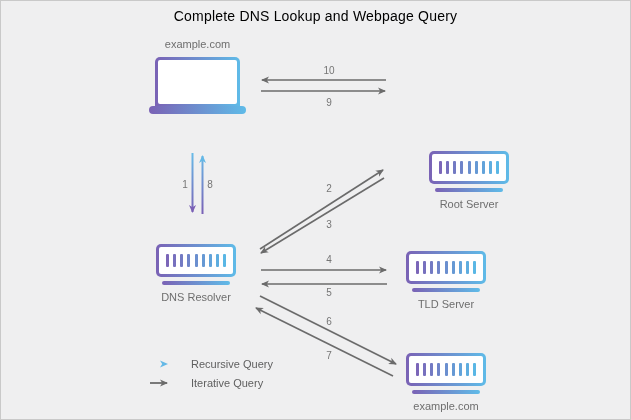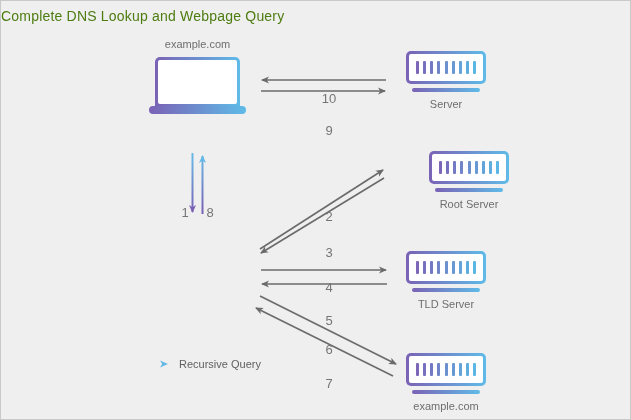--- a/index.html
+++ b/index.html
@@ -2,22 +2,22 @@
 <html><head>
 <meta charset="utf-8">
 <style>
   html,body{margin:0;padding:0;background:#fff;}
   .canvas{
     position:relative;width:631px;height:420px;
     background:#efeff0;border:1px solid #c9c9c9;box-sizing:border-box;
     font-family:"Liberation Sans",sans-serif;overflow:hidden;
   }
   .title{
-    position:absolute;top:7px;left:0;width:100%;
-    font-size:14px;color:#4d7c0f;letter-spacing:.2px;
+    position:absolute;top:7px;left:0;width:100%;text-align:center;
+    font-size:14px;color:#000000;letter-spacing:.2px;
   }
   .overlay{position:absolute;left:0;top:0;pointer-events:none;}
 
   
   .laptop-label{position:absolute;left:144px;top:37px;width:105px;text-align:center;
     font-size:11px;color:#6e6e6e;}
   .laptop-screen{position:absolute;left:154px;top:56px;width:85px;height:50px;
     padding:3px;box-sizing:border-box;border-radius:5px 5px 0 0;
     background:linear-gradient(90deg,#7a62b5,#5fbbe8);}
   .laptop-screen .screen-inner{width:100%;height:100%;background:#ffffff;border-radius:2px;}
@@ -31,24 +31,24 @@
   .srv-inner{width:100%;height:100%;background:#ffffff;border-radius:2px;
     display:flex;align-items:center;justify-content:space-between;padding:0 7px;box-sizing:border-box;}
   .srv-inner .tick{display:block;width:3px;height:13px;border-radius:1px;}
   .srv-bar{width:68px;height:4px;margin:4px auto 0;border-radius:2px;
     background:linear-gradient(90deg,#7a62b5,#5fbbe8);}
   .label-row{display:flex;justify-content:center;margin-top:6px;}
   .label-row span{white-space:nowrap;font-size:11px;color:#6e6e6e;}
 
   
   .step{position:absolute;transform:translate(-50%,-50%);
-    font-size:13px;color:#757575;margin-top:28px;}
-
-  
-  .legend-item{position:absolute;display:flex;align-items:center;gap:4px;
+    font-size:10px;color:#757575;}
+
+  
+  .legend-item{position:absolute;display:flex;align-items:center;gap:16px;
     font-size:11px;color:#5f5f5f;}
   .legend-item svg{display:block;}
 </style>
 </head>
 <body>
 
 <div class="canvas">
 
   <div class="title">Complete DNS Lookup and Webpage Query</div>
 
@@ -89,39 +89,20 @@
 
     <line x1="392" y1="375" x2="255" y2="307" stroke="#6b6b6b" stroke-width="1.6" marker-end="url(#mgray)"></line>
   </svg>
 
   <div class="laptop-label">example.com</div>
   <div class="laptop-screen">
     <div class="screen-inner"></div>
   </div>
   <div class="laptop-base"></div>
 
-  <div class="server-node" style="left:405px;top:50px;">
-    <div class="srv-box">
-        <div class="srv-inner">
-          <span class="tick" style="background: rgb(123, 102, 184);"></span>
-          <span class="tick" style="background: rgb(119, 112, 190);"></span>
-          <span class="tick" style="background: rgb(115, 122, 195);"></span>
-          <span class="tick" style="background: rgb(111, 132, 201);"></span>
-          <span class="tick" style="background: rgb(107, 143, 207);"></span>
-          <span class="tick" style="background: rgb(102, 153, 212);"></span>
-          <span class="tick" style="background: rgb(98, 163, 218);"></span>
-          <span class="tick" style="background: rgb(94, 173, 223);"></span>
-          <span class="tick" style="background: rgb(90, 183, 229);"></span>
-        </div>
-      </div>
-    <div class="srv-bar"></div>
-    <div class="label-row">
-        <span>Server</span>
-      </div>
-  </div>
 
   <div class="server-node" style="left:428px;top:150px;">
     <div class="srv-box">
         <div class="srv-inner">
           <span class="tick" style="background: rgb(123, 102, 184);"></span>
           <span class="tick" style="background: rgb(119, 112, 190);"></span>
           <span class="tick" style="background: rgb(115, 122, 195);"></span>
           <span class="tick" style="background: rgb(111, 132, 201);"></span>
           <span class="tick" style="background: rgb(107, 143, 207);"></span>
           <span class="tick" style="background: rgb(102, 153, 212);"></span>
@@ -169,20 +150,39 @@
           <span class="tick" style="background: rgb(94, 173, 223);"></span>
           <span class="tick" style="background: rgb(90, 183, 229);"></span>
         </div>
       </div>
     <div class="srv-bar"></div>
     <div class="label-row">
         <span>example.com</span>
       </div>
   </div>
 
+  <div class="server-node" style="left:155px;top:243px;">
+    <div class="srv-box">
+        <div class="srv-inner">
+          <span class="tick" style="background: rgb(123, 102, 184);"></span>
+          <span class="tick" style="background: rgb(119, 112, 190);"></span>
+          <span class="tick" style="background: rgb(115, 122, 195);"></span>
+          <span class="tick" style="background: rgb(111, 132, 201);"></span>
+          <span class="tick" style="background: rgb(107, 143, 207);"></span>
+          <span class="tick" style="background: rgb(102, 153, 212);"></span>
+          <span class="tick" style="background: rgb(98, 163, 218);"></span>
+          <span class="tick" style="background: rgb(94, 173, 223);"></span>
+          <span class="tick" style="background: rgb(90, 183, 229);"></span>
+        </div>
+      </div>
+    <div class="srv-bar"></div>
+    <div class="label-row">
+        <span>DNS Resolver</span>
+      </div>
+  </div>
 
   <div class="step" style="left:184px;top:183px;">1</div>
   <div class="step" style="left:328px;top:187px;">2</div>
   <div class="step" style="left:328px;top:223px;">3</div>
   <div class="step" style="left:328px;top:258px;">4</div>
   <div class="step" style="left:328px;top:291px;">5</div>
   <div class="step" style="left:328px;top:320px;">6</div>
   <div class="step" style="left:328px;top:354px;">7</div>
   <div class="step" style="left:209px;top:183px;">8</div>
   <div class="step" style="left:328px;top:101px;">9</div>
@@ -196,14 +196,25 @@
             <stop offset="1" stop-color="#5fbbe8"></stop>
         </linearGradient>
         <marker id="mb2" markerWidth="9" markerHeight="9" refX="7" refY="4" orient="auto" markerUnits="userSpaceOnUse">
           <path d="M0,0.5 L8,4 L0,7.5 L2.2,4 Z" fill="#64b8e6"></path>
         </marker>
       </defs>
       <line x1="1" y1="6" x2="18" y2="6" stroke="url(#lgr)" stroke-width="1.8" marker-end="url(#mb2)"></line>
     </svg>
     <span>Recursive Query</span>
   </div>
+  <div class="legend-item" style="left:148px;top:376px;">
+    <svg width="26" height="12">
+      <defs>
+        <marker id="mg2" markerWidth="9" markerHeight="9" refX="7" refY="4" orient="auto" markerUnits="userSpaceOnUse">
+          <path d="M0,0.5 L8,4 L0,7.5 L2.2,4 Z" fill="#6b6b6b"></path>
+        </marker>
+      </defs>
+      <line x1="1" y1="6" x2="18" y2="6" stroke="#6b6b6b" stroke-width="1.8" marker-end="url(#mg2)"></line>
+    </svg>
+    <span>Iterative Query</span>
+  </div>
 
 </div>
 
 </body></html>

